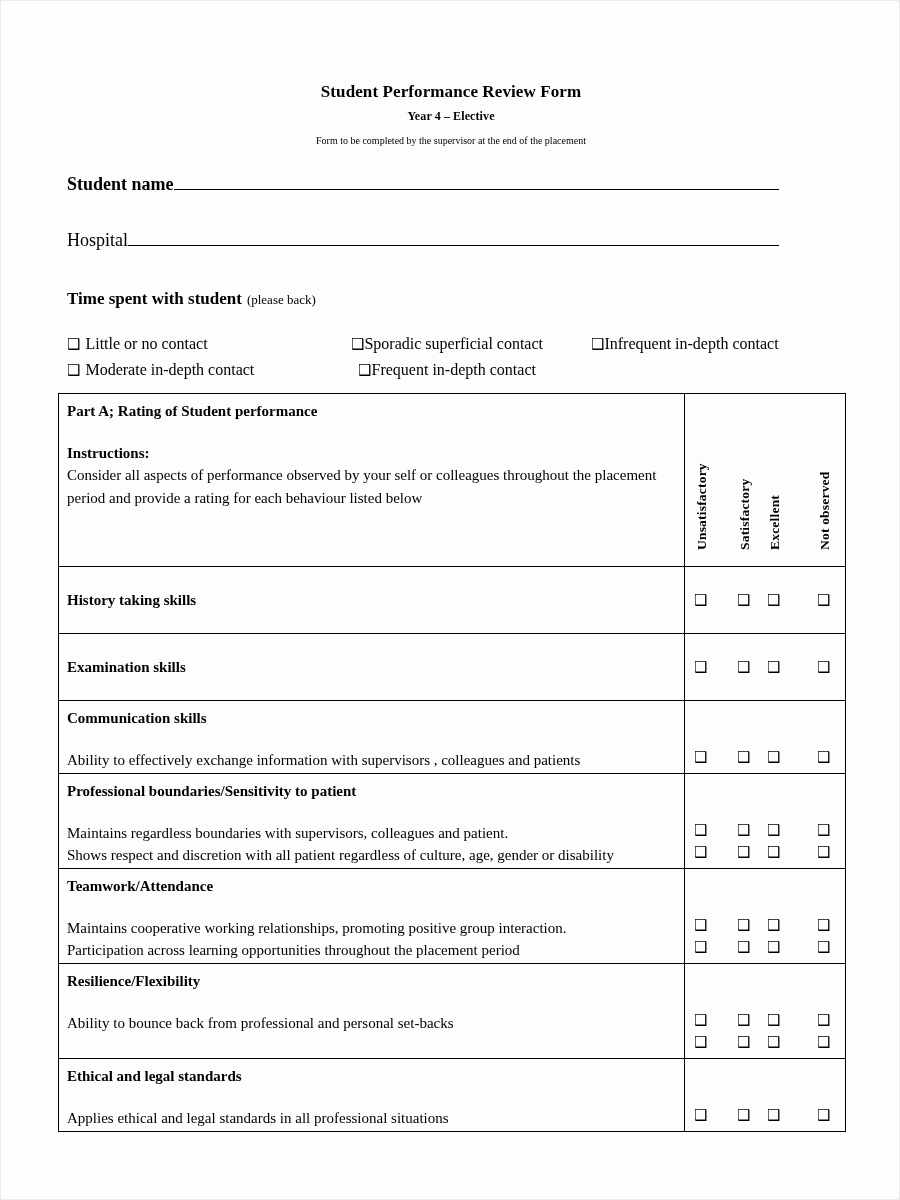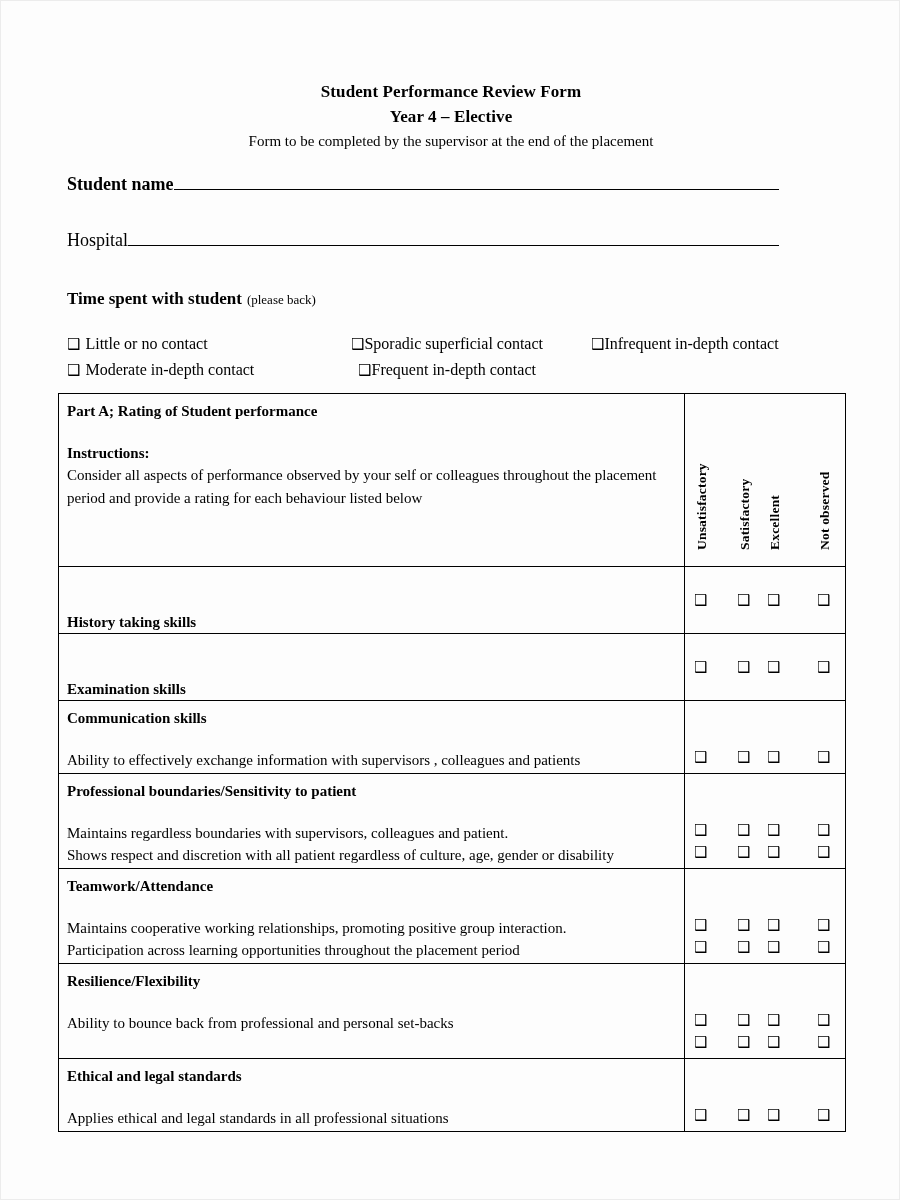--- a/index.html
+++ b/index.html
@@ -31,27 +31,27 @@
     width: 900px;
     text-align: center;
   }
   .doc-title {
     font-size: 17px;
     font-weight: bold;
     line-height: 25px;
     letter-spacing: 0.1px;
   }
   .doc-subtitle {
-    font-size: 17px;
+    font-size: 12px;
     font-weight: bold;
     line-height: 25px;
     letter-spacing: 0.1px;
   }
   .doc-note {
-    font-size: 15px;
+    font-size: 10px;
     font-weight: normal;
     line-height: 22px;
     margin-top: 1px;
   }
 
   
   .field-row {
     position: absolute;
     left: 66px;
     width: 712px;
@@ -185,21 +185,21 @@
   }
   .row-desc-block { margin-top: 20px; }
 
   .cbcol {
     position: absolute;
     font-size: 15px;
     font-family: "DejaVu Sans", sans-serif;
     line-height: 18px;
   }
 
-  .simple-left { height: 66px; display: flex; align-items: flex-end; }
+  .simple-left { height: 66px; display: flex; align-items: center; }
   .pad-left-0 { padding-top: 0; padding-bottom: 0; }
 </style>
 </head>
 <body>
 
 <div class="page">
 
   <div class="title-block">
     <div class="doc-title">Student Performance Review Form</div>
     <div class="doc-subtitle">Year 4 – Elective</div>

